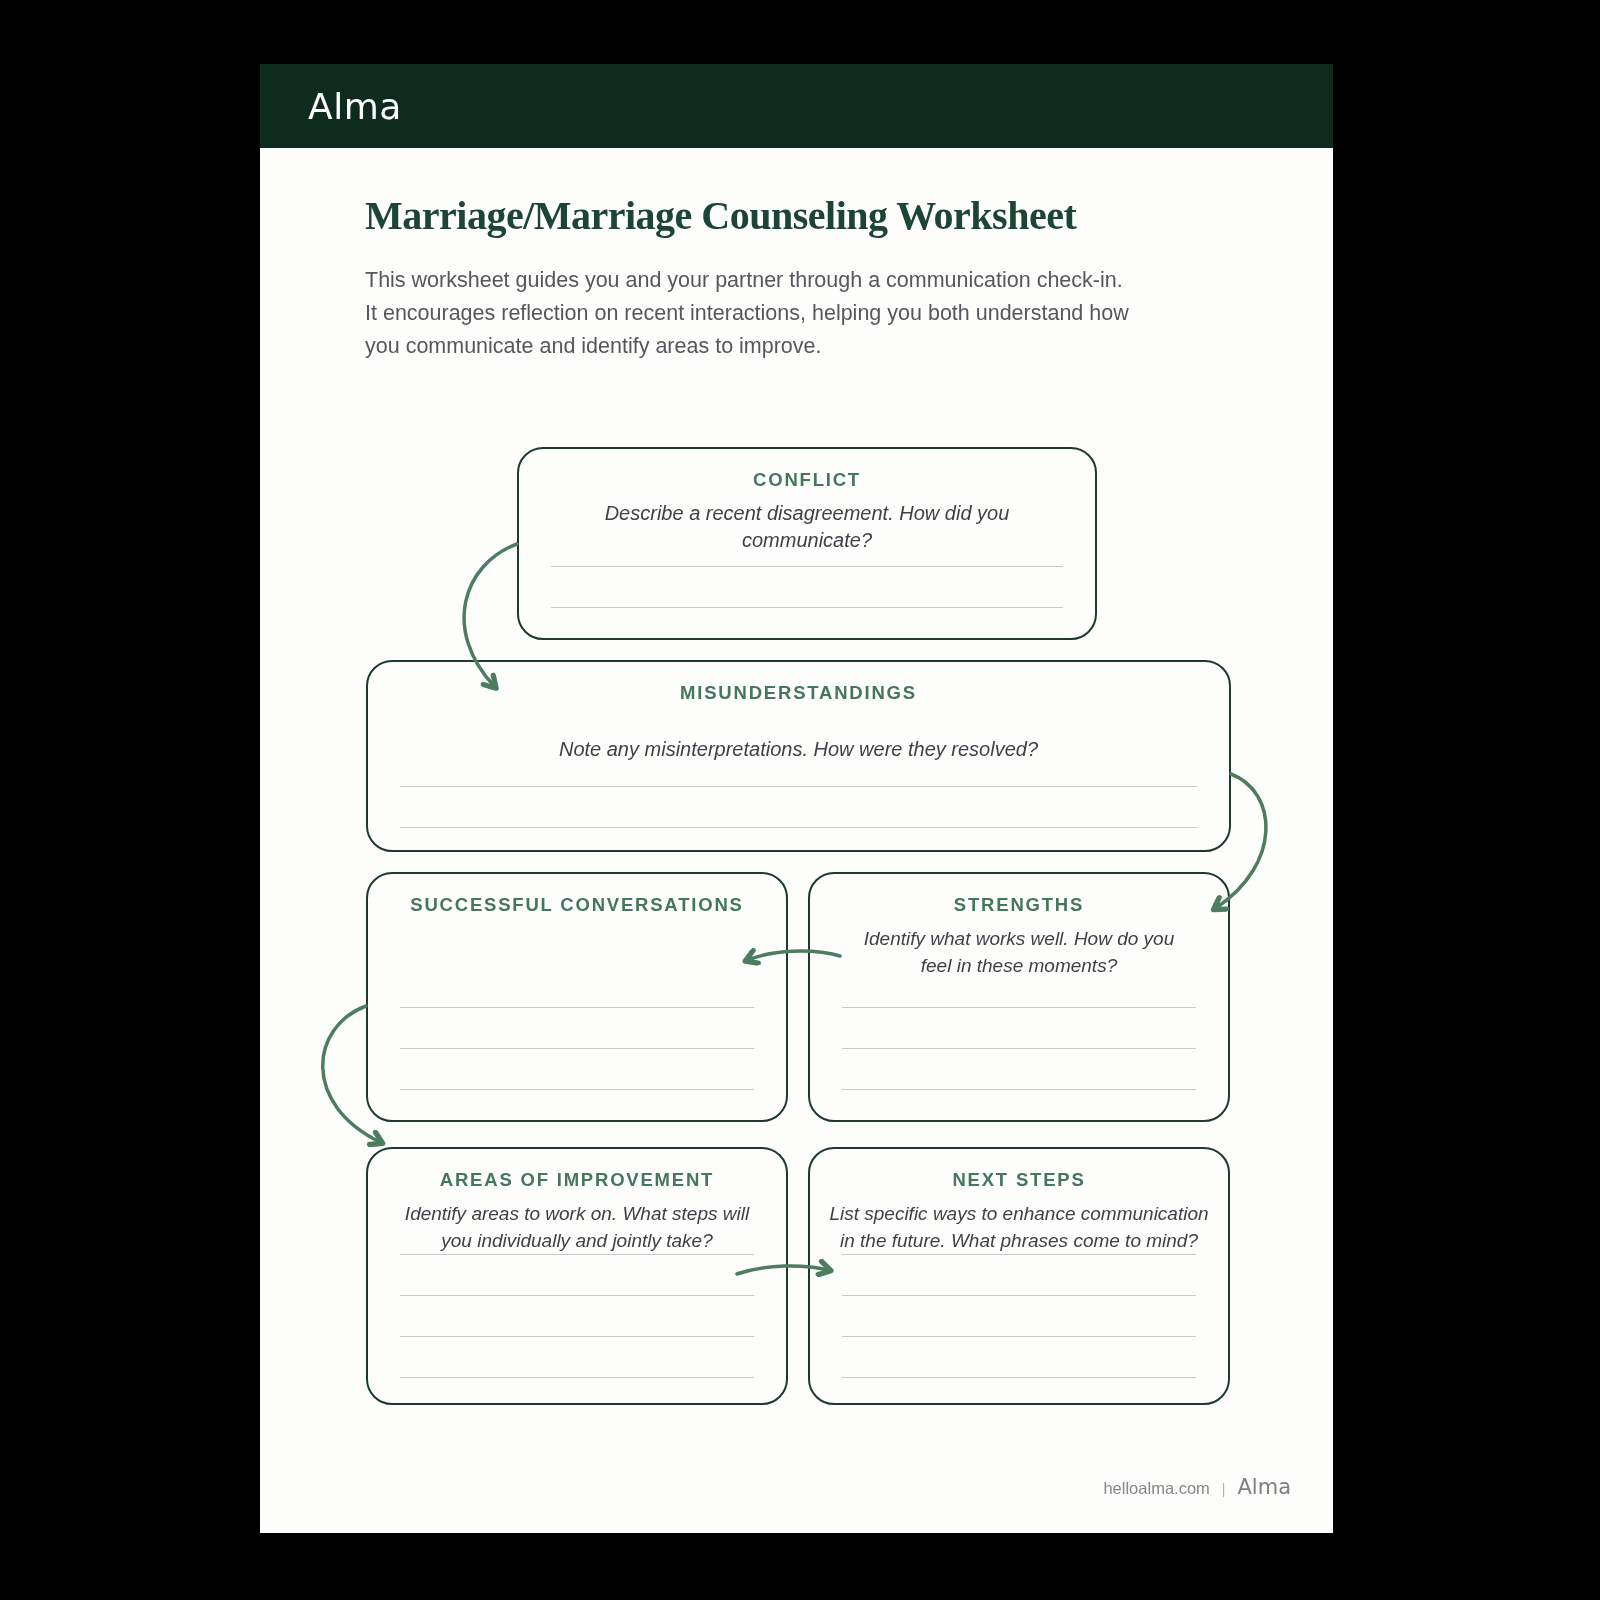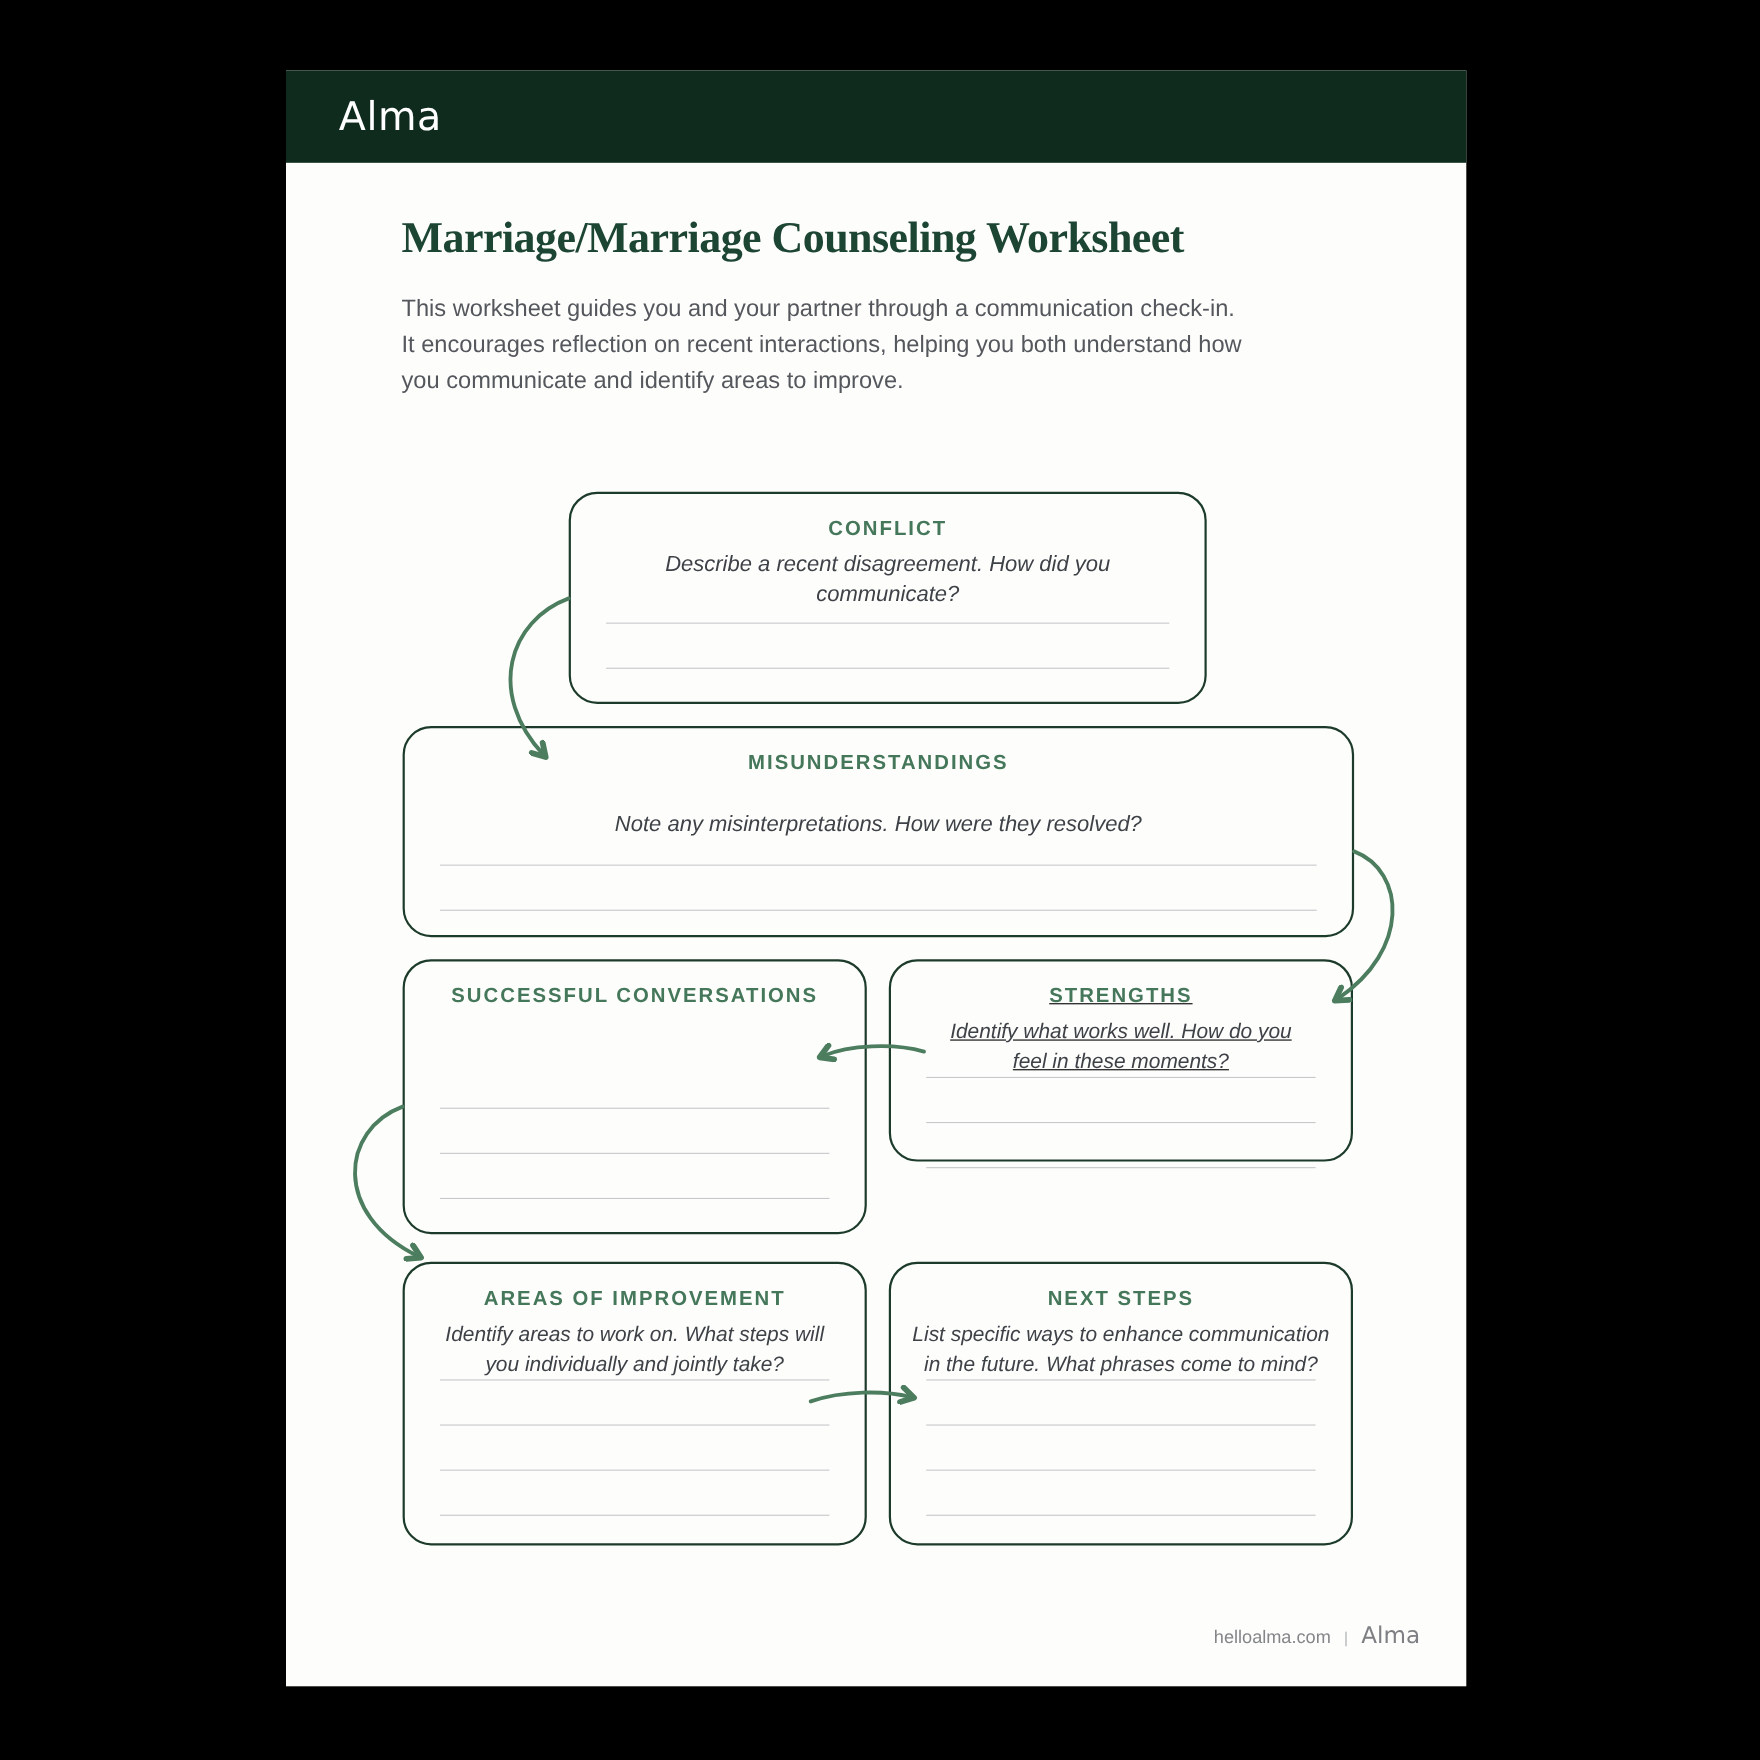--- a/index.html
+++ b/index.html
@@ -44,21 +44,21 @@
   .wbox-prompt.wide{font-size:20px;}
   .lines{
     margin-top:auto;margin-bottom:30px;align-self:stretch;padding:0 32px;
   }
   .write-line{border-top:1.5px solid var(--line-gray,#c7c8ca);}
   .write-line:not(:first-child){margin-top:40px;}
 
   #box-conflict        {left:257px;top:383px;width:580px;height:193px;}
   #box-misunderstandings{left:106px;top:596px;width:865px;height:192px;gap:23px;}
   #box-successful      {left:106px;top:808px;width:422px;height:250px;}
-  #box-strengths       {left:548px;top:808px;width:422px;height:184px;text-decoration:underline;}
+  #box-strengths       {left:548px;top:808px;width:422px;height:250px;}
   #box-improvement     {left:106px;top:1083px;width:422px;height:258px;}
   #box-nextsteps       {left:548px;top:1083px;width:422px;height:258px;}
 
   #box-successful .wbox-prompt{max-width:362px;padding:0 10px;}
   #box-strengths  .wbox-prompt{max-width:314px;padding:0 10px;}
   #box-improvement .wbox-prompt{max-width:360px;padding:0 10px;}
   #box-nextsteps  .wbox-prompt{max-width:394px;padding:0 6px;}
 
   .arrows{position:absolute;left:0;top:0;width:1073px;height:1469px;pointer-events:none;}
   .arrows path{fill:none;stroke:var(--arrow-green,#4c7d5e);stroke-width:3.5;stroke-linecap:round;}

